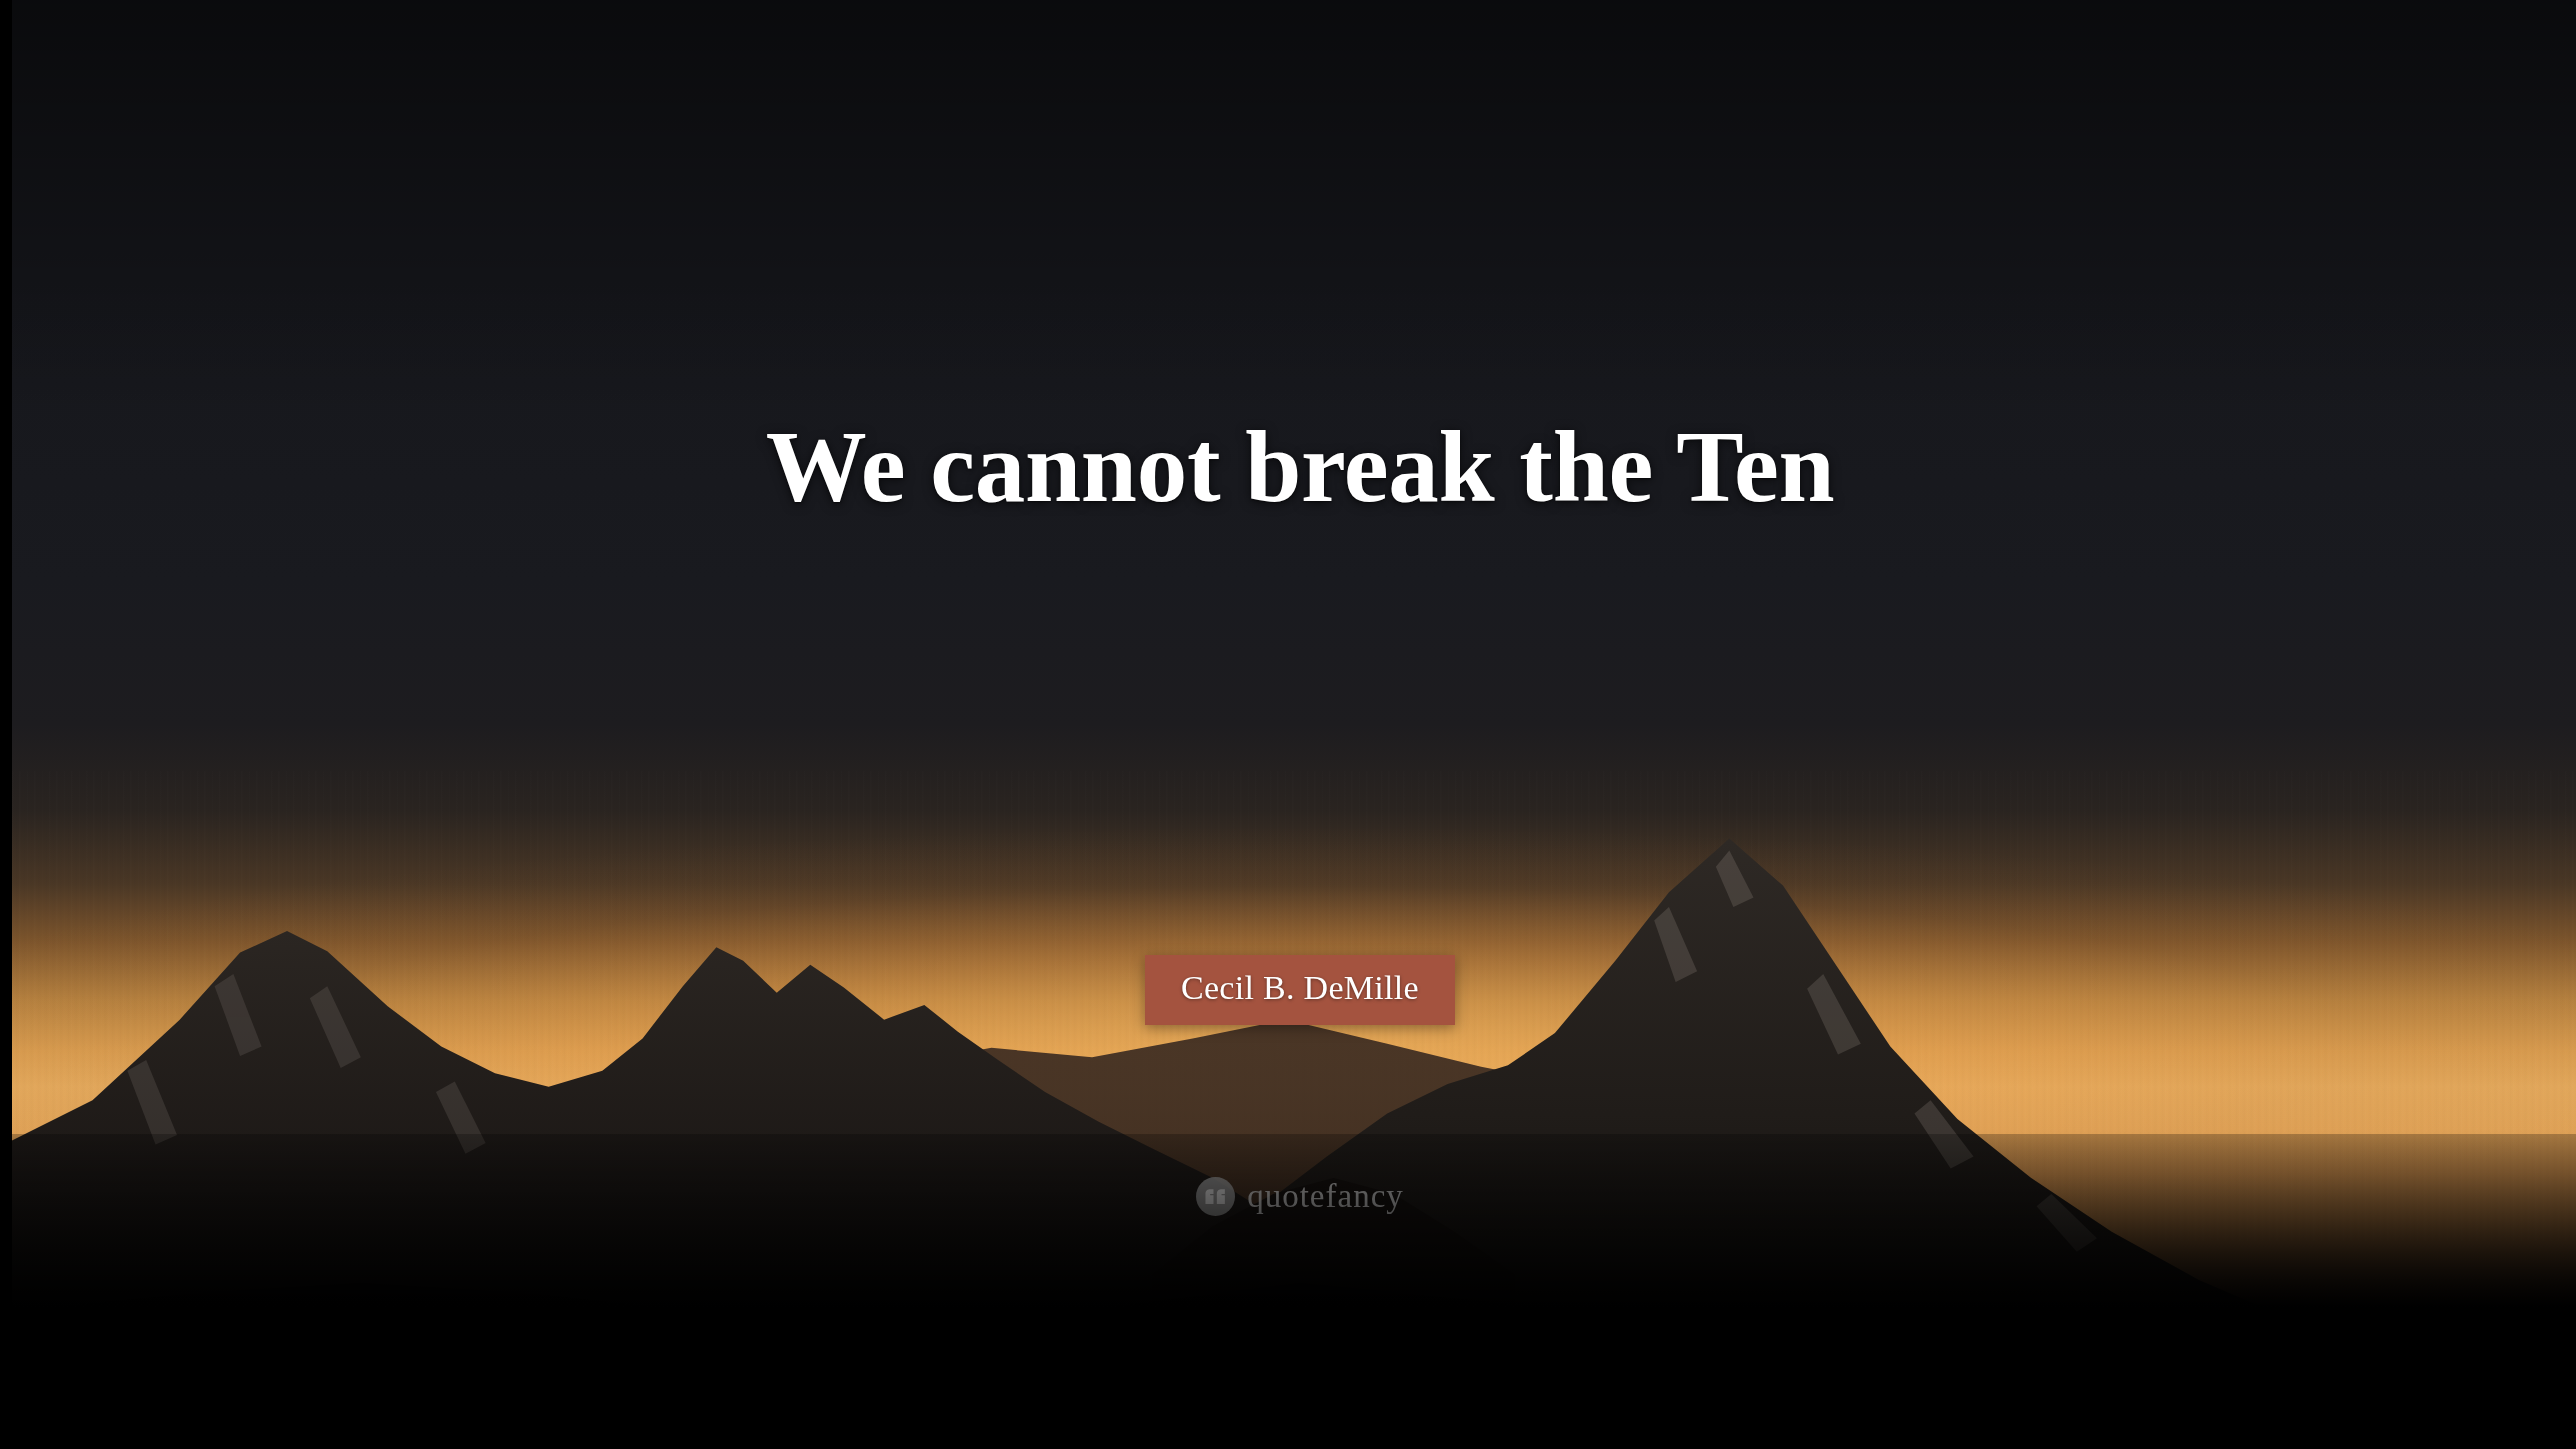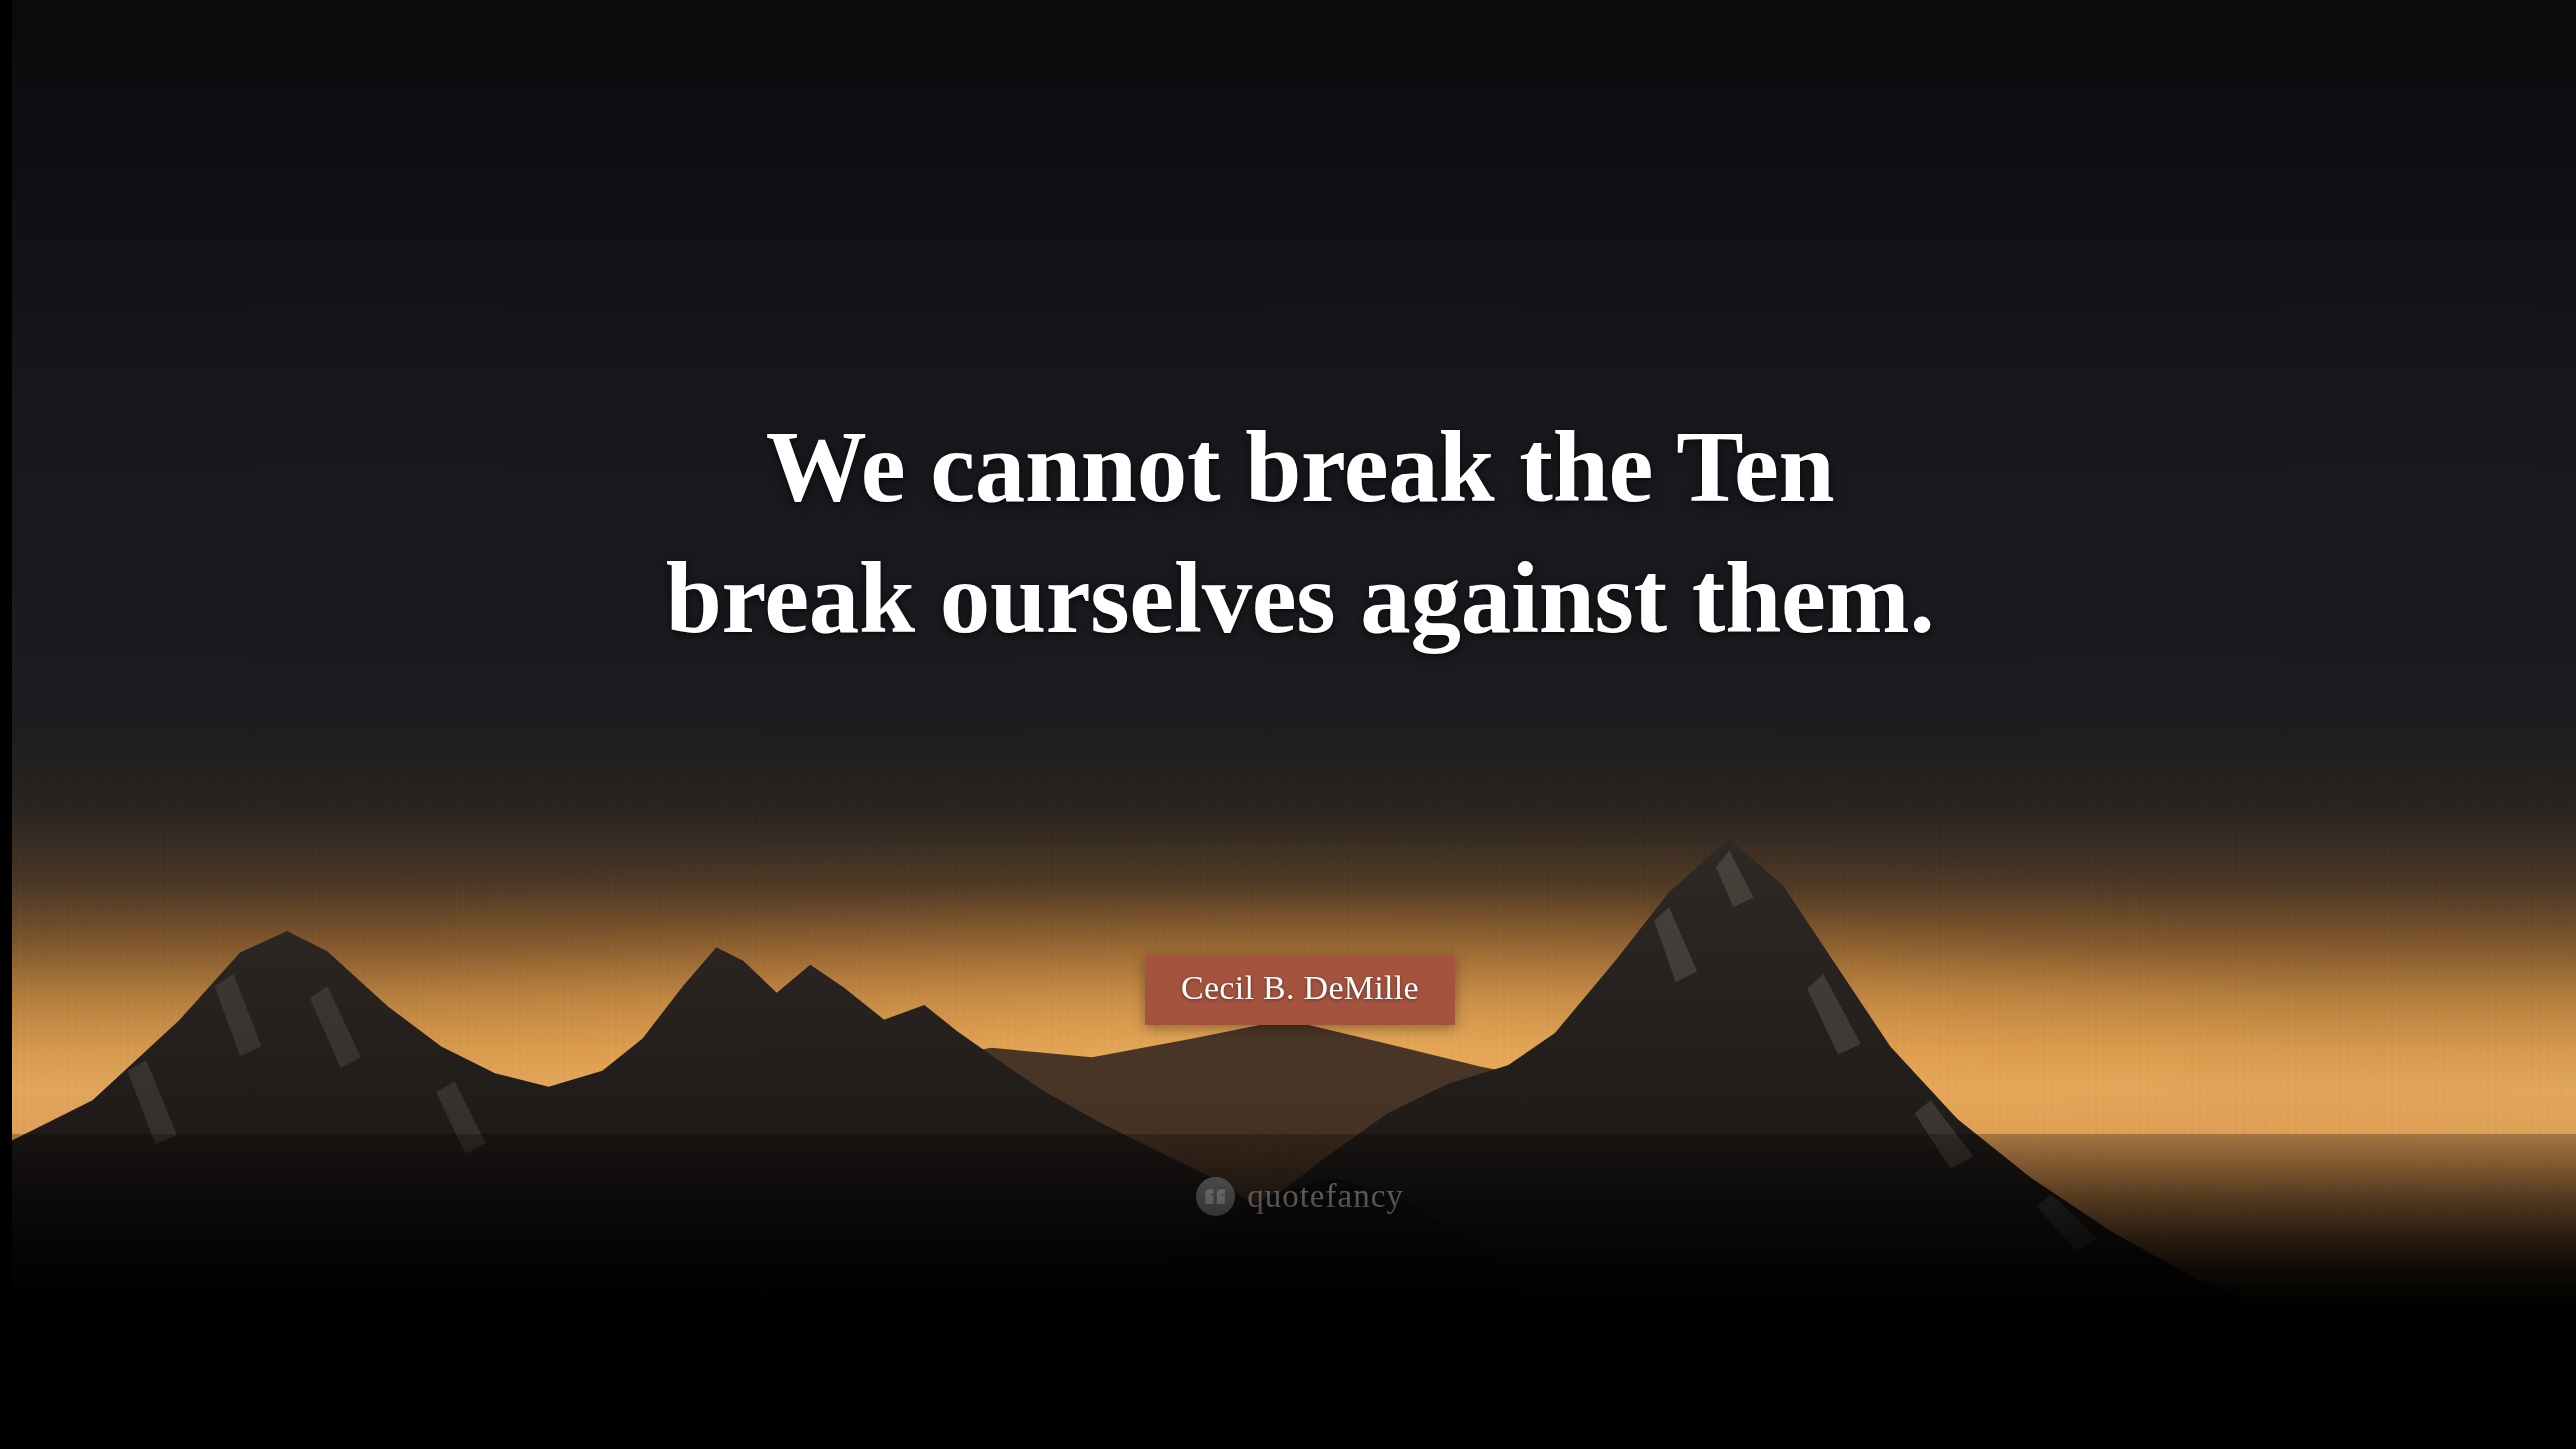--- a/index.html
+++ b/index.html
@@ -237,21 +237,20 @@
       <g opacity="0.20" fill="#bdb2ab">
         <path d="M1640,2030 L1780,2006 L1900,2026 L1980,2062 L1880,2072 L1740,2058 Z"></path>
         <path d="M2010,2070 L2120,2052 L2230,2072 L2300,2100 L2180,2106 L2060,2092 Z"></path>
         <path d="M2640,2118 L2760,2098 L2880,2118 L2940,2142 L2800,2148 L2690,2136 Z"></path>
       </g>
     </svg>
   </div>
 
   <div class="quote">
     <span class="ln">We cannot break the Ten</span>
-    <span class="ln">break ourselves against them.</span>
   </div>
 
   <div class="author-wrap">
     <div class="author-badge">Cecil B. DeMille</div>
   </div>
 
   <div class="brand-wrap">
     <span class="brand-mark">
       <svg width="23" height="17.4" viewBox="0 0 34 26" aria-hidden="true">
         <path d="M2 24 L2 9 C2 4 5 2 10 2 L14 2 L14 9 L9 9 L9 11 L14 11 L14 24 Z" fill="#f1f1f1"></path>

